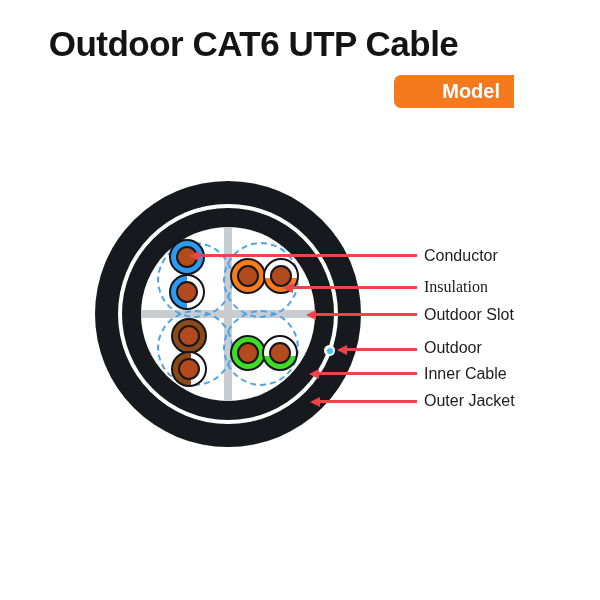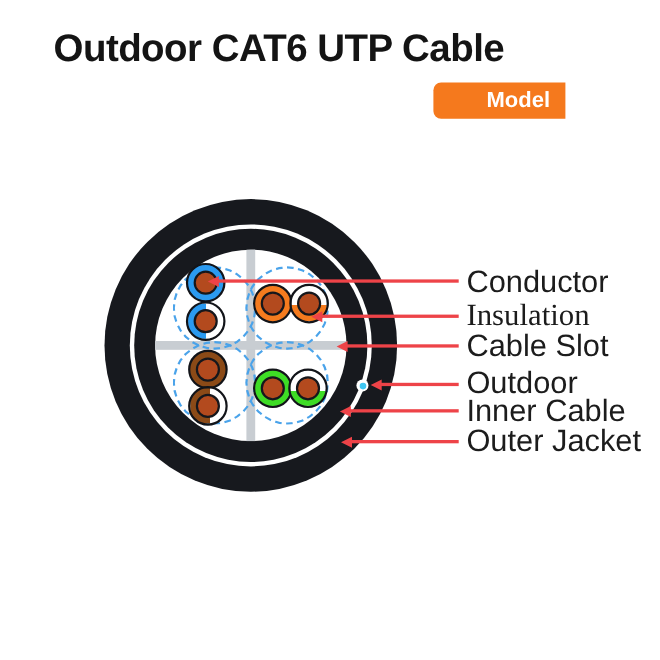--- a/index.html
+++ b/index.html
@@ -38,21 +38,21 @@
   .w-brown-st{background:linear-gradient(90deg,#8B4A17 55%,#ffffff 55%);}
   .w-green{background:#3EDC25;}
   .w-green-st{background:linear-gradient(180deg,#ffffff 58%,#3EDC25 58%);}
   
   #ripcord-outer{left:324px;top:345px;width:11px;height:11px;background:#ffffff;border-radius:50%;}
   #ripcord-core{left:327px;top:348px;width:6px;height:6px;background:#3EC6F2;border-radius:50%;}
   
   .cline{height:3px;background:#EE4348;}
   .chead{width:0;height:0;border-top:5px solid transparent;border-bottom:5px solid transparent;
          border-right:10px solid #EE4348;}
-  .clabel{left:424px;width:160px;font-size:28px;line-height:26px;color:#1C1C1C;}
+  .clabel{left:424px;width:160px;font-size:16px;line-height:26px;color:#1C1C1C;}
 </style>
 </head>
 <body>
 
 <div id="page">
 
   <div id="title" class="abs">Outdoor CAT6 UTP Cable</div>
 
   <div id="badge" class="abs">
     <div id="badge-label" class="seg">Model</div>
@@ -119,18 +119,18 @@
 
     <div class="abs chead" style="left:309px;top:369px;"></div>
     <div class="abs cline" style="left:318px;top:372px;width:99px;"></div>
 
     <div class="abs chead" style="left:310px;top:397px;"></div>
     <div class="abs cline" style="left:319px;top:400px;width:98px;"></div>
   </div>
 
   <div class="abs clabel" style="top:243px;">Conductor</div>
   <div class="abs clabel" style="top:274px;font-family:Liberation Serif, serif;">Insulation</div>
-  <div class="abs clabel" style="top:302px;">Cable Slot</div>
+  <div class="abs clabel" style="top:302px;">Outdoor Slot</div>
   <div class="abs clabel" style="top:335px;">Outdoor</div>
   <div class="abs clabel" style="top:361px;">Inner Cable</div>
   <div class="abs clabel" style="top:388px;">Outer Jacket</div>
 
 </div>
 
 </body></html>

